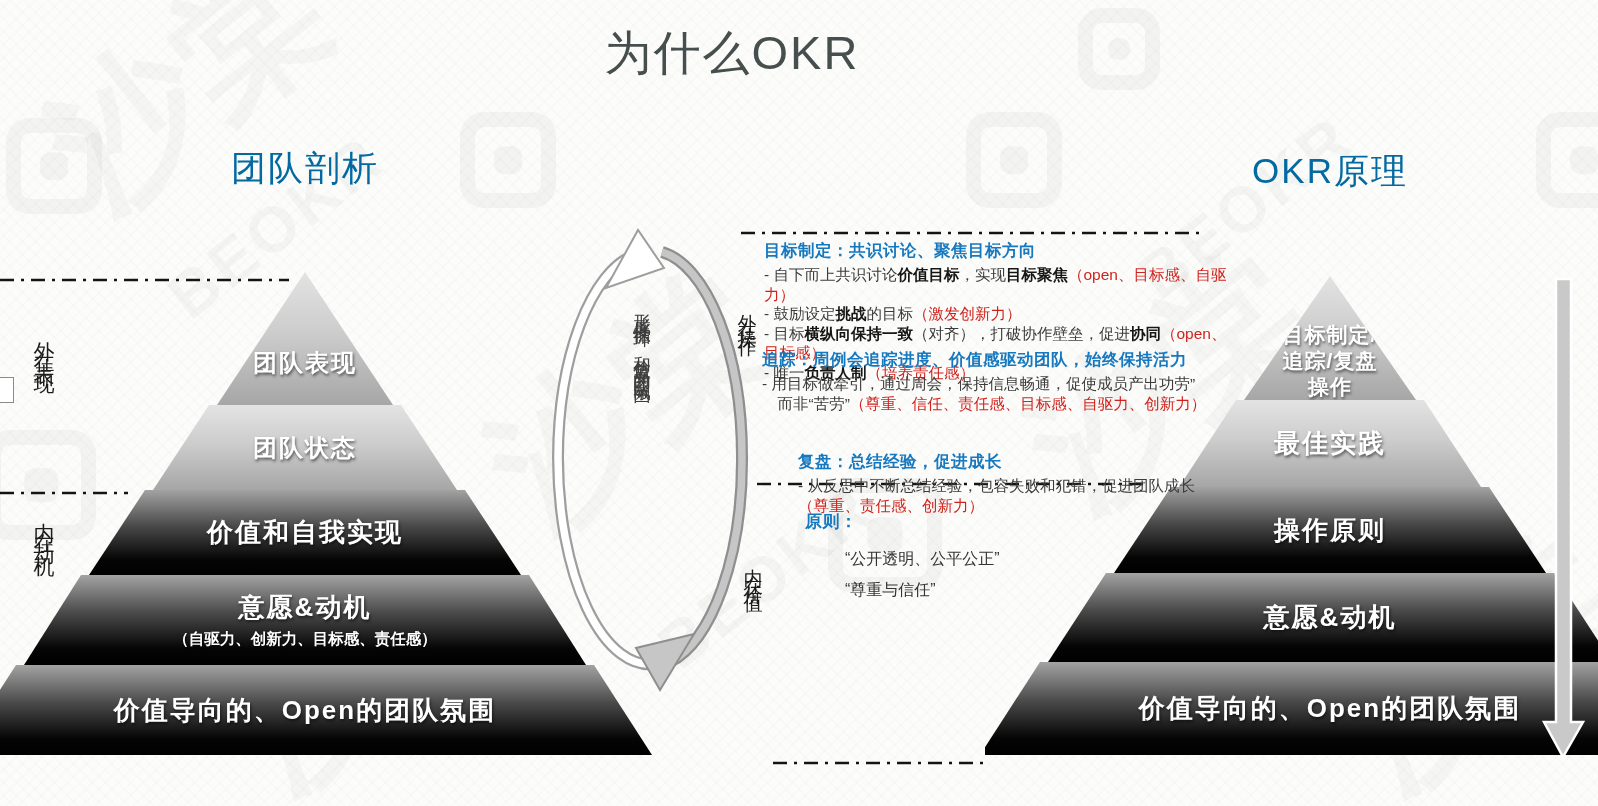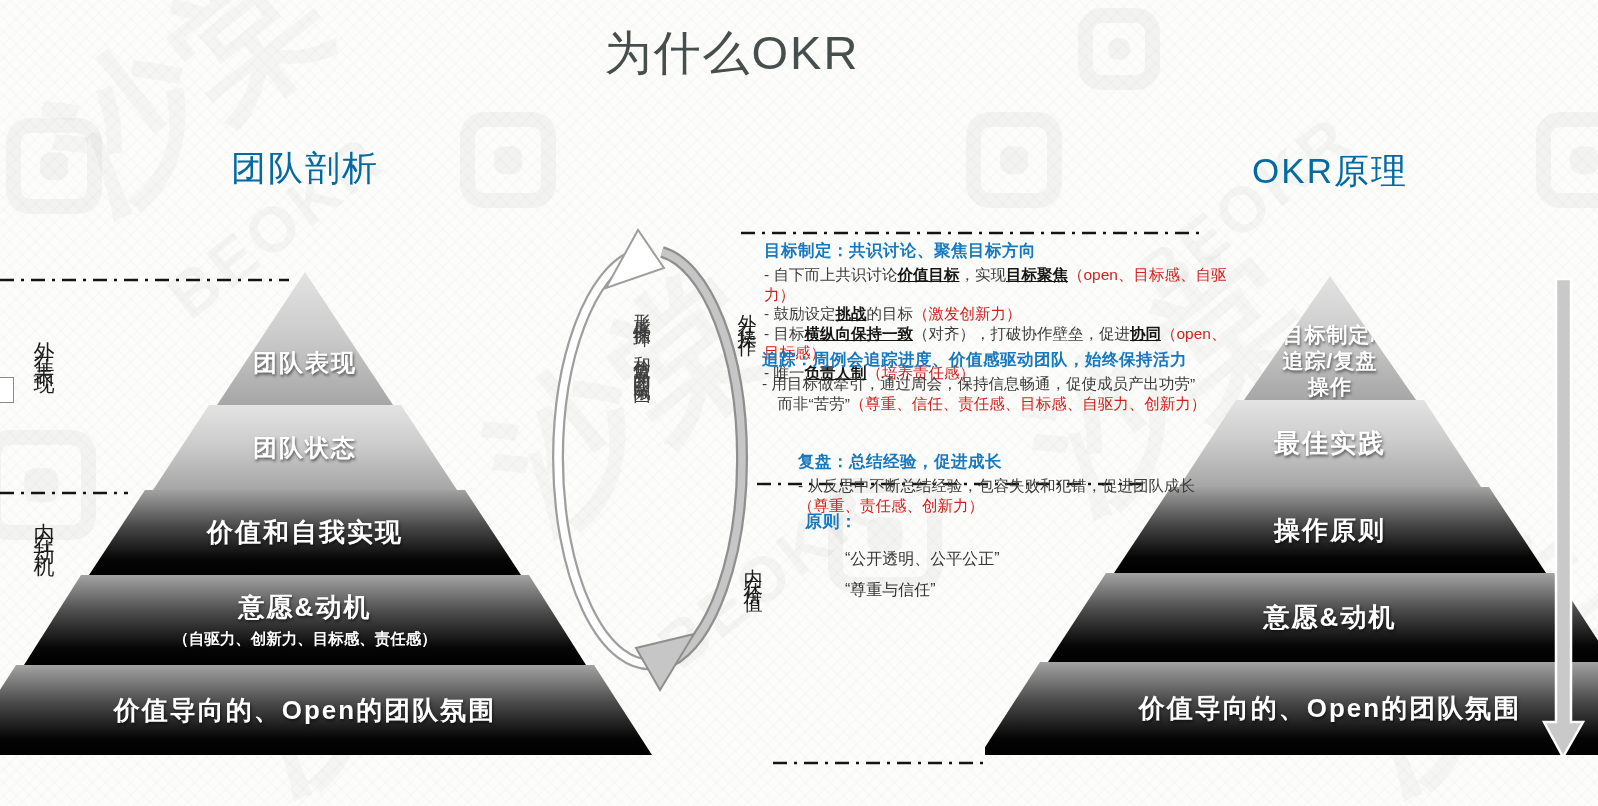--- a/index.html
+++ b/index.html
@@ -56,21 +56,21 @@
   .v-inner-l{left:30px;top:506px;font-size:21px;letter-spacing:11px;}
   .v-outer-m{left:734px;top:299px;font-size:19px;letter-spacing:8px;}
   .v-inner-m{left:740px;top:553px;font-size:19px;letter-spacing:9px;}
   .cycle-text{position:absolute;left:630px;top:300px;z-index:4;writing-mode:vertical-rl;
     text-orientation:upright;font-size:17.5px;font-weight:500;color:#3d3d3d;letter-spacing:3.5px;
     font-family:"Liberation Sans",sans-serif;}
   
   .blk{position:absolute;z-index:4;width:470px;}
   .blk .bh{font-size:16.5px;font-weight:bold;color:var(--blue);margin-bottom:3px;letter-spacing:.5px;}
   .blk .bl{font-size:15.5px;line-height:19.5px;color:#3b3b3b;}
-  .blk .bl .b{font-weight:bold;color:#161616;text-decoration:underline;}
+  .blk .bl .b{font-weight:bold;color:#161616;}
   .blk .bl .r{color:var(--red);}
   .blk.loose .bh{font-size:17px;margin-bottom:10px;}
   .blk.loose .bl{font-size:16px;line-height:31px;padding-left:8px;color:#333;margin-left:32px;}
   #blk0{left:764px;top:240px;}
   #blk1{left:762px;top:349px;}
   #blk2{left:762px;top:451px;margin-left:36px;}
   #blk3{left:805px;top:510px;}
   #blk4{left:766px;top:620px;}
   
   .overlay{position:absolute;left:0;top:0;z-index:3;pointer-events:none;}

